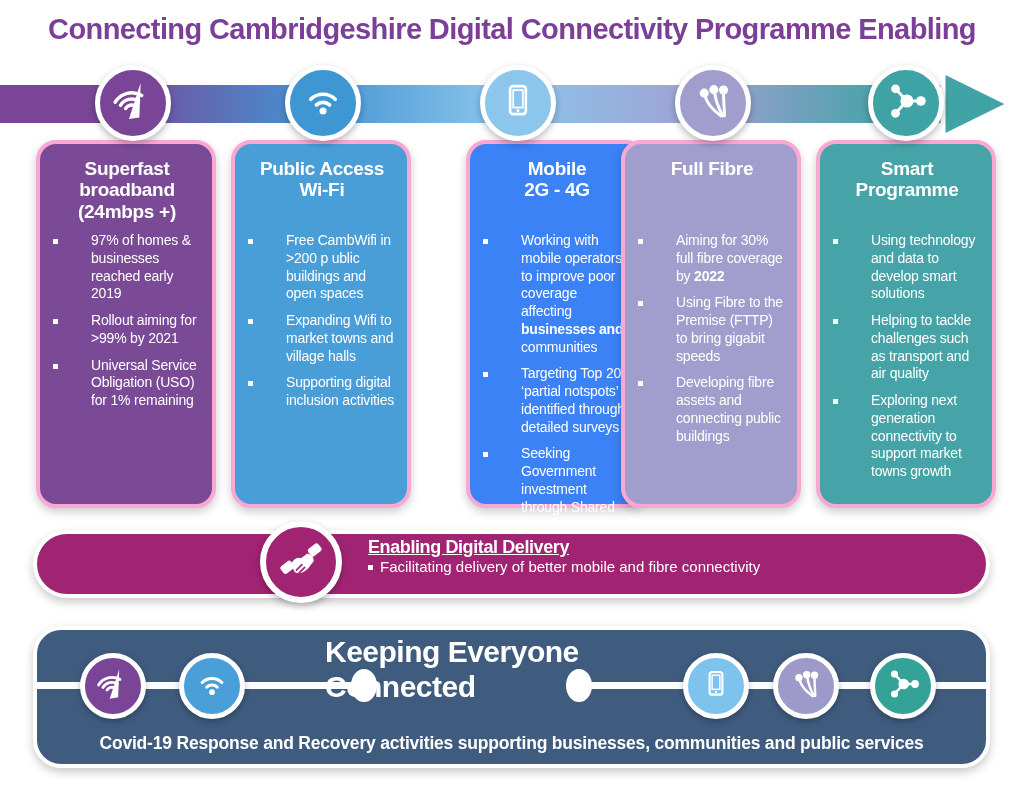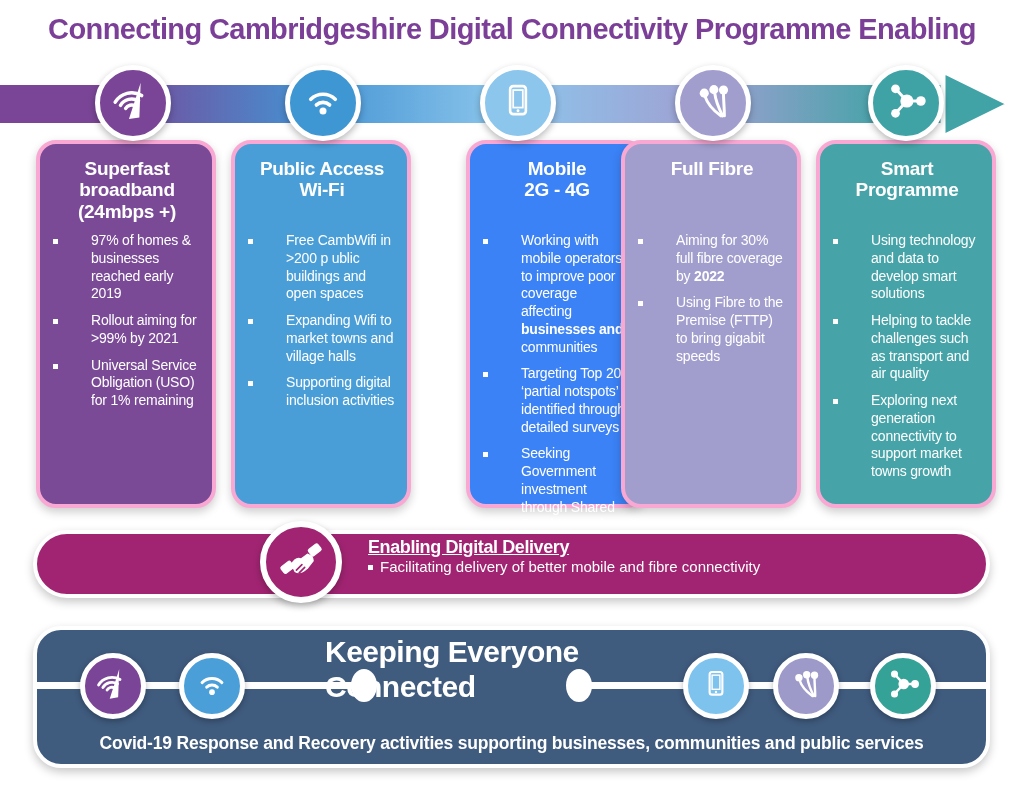--- a/index.html
+++ b/index.html
@@ -222,20 +222,24 @@
       <span></span>
     </div>
     <div class="bullet">
       <span class="bm"></span>
       <span class="bt"><span>Aiming for 30% full fibre coverage by </span><strong>2022</strong><span></span></span>
     </div>
     <div class="bullet">
       <span class="bm"></span>
       <span class="bt">Using Fibre to the Premise (FTTP) to bring gigabit speeds</span>
     </div>
+    <div class="bullet">
+      <span class="bm"></span>
+      <span class="bt">Developing fibre assets and connecting public buildings</span>
+    </div>
   </div>
 
   <div class="card cd5">
     <div class="card-title">
       <span>Smart</span>
       <span>Programme</span>
     </div>
     <div class="bullet">
       <span class="bm"></span>
       <span class="bt">Using technology and data to develop smart solutions</span>

